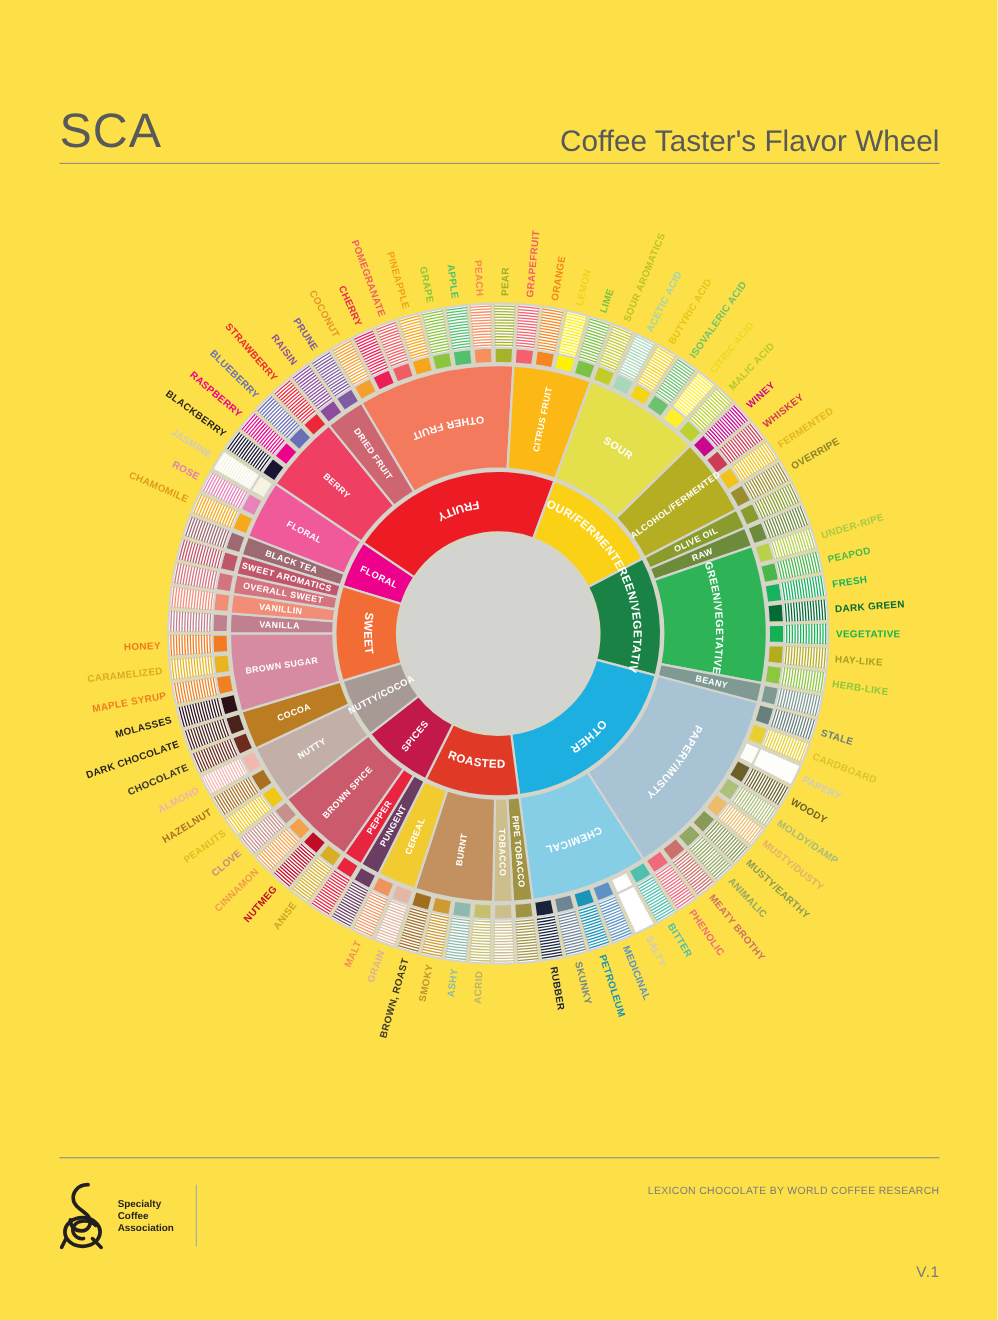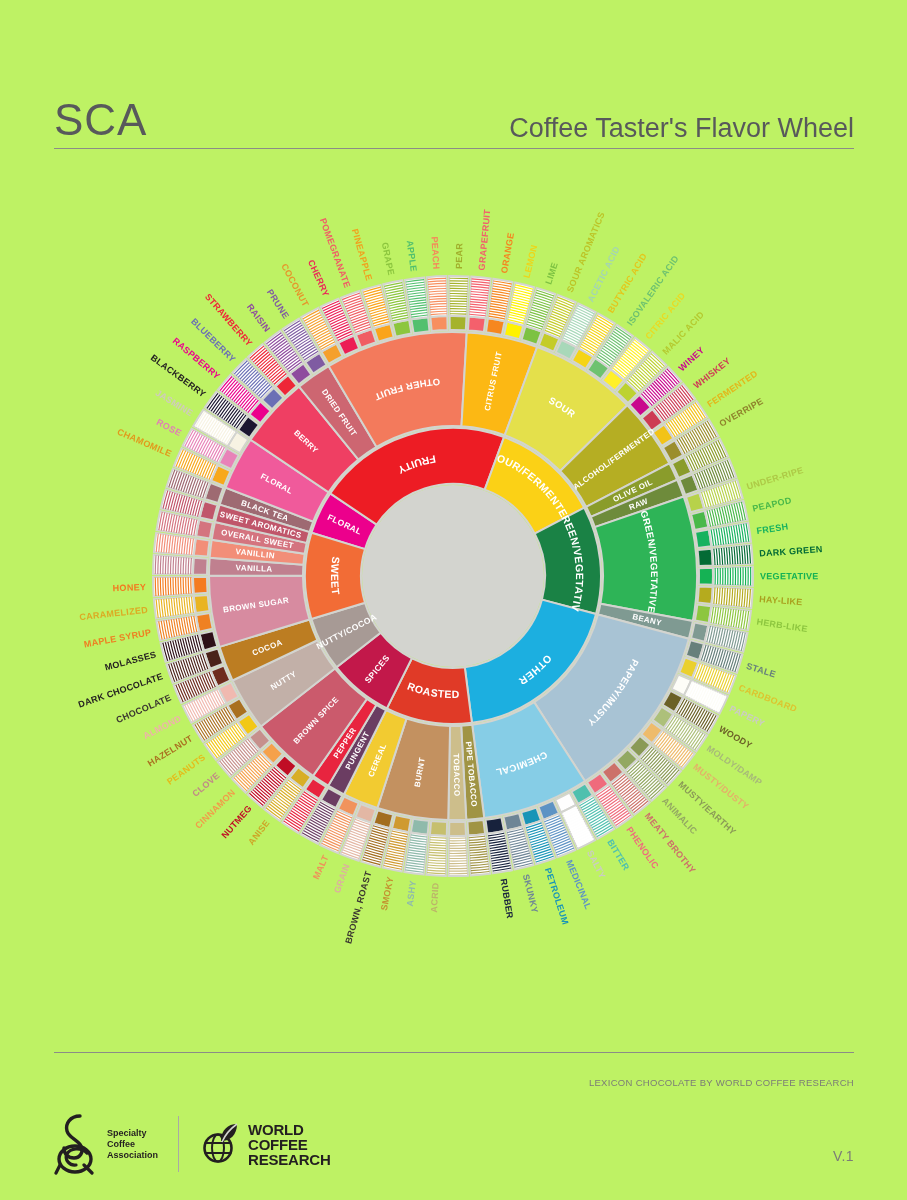--- a/index.html
+++ b/index.html
@@ -8,21 +8,21 @@
     padding: 0;
     background: #ffffff;
   }
   body {
     font-family: "Liberation Sans", sans-serif;
   }
   #poster {
     position: relative;
     width: 907px;
     height: 1200px;
-    background: #bef264;
+    background: #fde047;
     overflow: hidden;
     box-sizing: border-box;
   }
   
   #header {
     position: absolute;
     left: 54px;
     top: 70px;
     width: 800px;
     height: 72px;
@@ -93,21 +93,20 @@
     width: 800px;
     height: 110px;
   }
   #logos {
     position: absolute;
     left: 0;
     top: 4px;
     display: flex;
     align-items: center;
     gap: 0px;
-    margin-top: 39px;
   }
   #sca-logo {
     display: flex;
     align-items: center;
     gap: 7px;
     padding-right: 20px;
   }
   #sca-logo-text {
     font-size: 9px;
     line-height: 11px;
@@ -1794,32 +1793,20 @@
           <path d="M26 3 C16 3 11 11 13 18 C15 25 24 27 27 33 C30 39 26 45 20 45 C14 45 10 41 10 35" fill="none" stroke="#231f20" stroke-width="3.4" stroke-linecap="round"></path>
           <ellipse cx="21" cy="46" rx="16" ry="13" fill="none" stroke="#231f20" stroke-width="3.4"></ellipse>
           <path d="M33 40 C27 34 16 35 13 41 C10 47 16 53 22 52" fill="none" stroke="#231f20" stroke-width="3.2" stroke-linecap="round"></path>
           <path d="M6 52 L2 60 M30 52 L38 60" stroke="#231f20" stroke-width="3.2" stroke-linecap="round"></path>
         </svg>
         <div id="sca-logo-text">Specialty
 Coffee
 Association</div>
       </div>
       <div id="logo-divider"></div>
-      <div id="wcr-logo">
-        <svg width="40" height="46" viewBox="0 0 40 46">
-          <circle cx="17" cy="27" r="13.5" fill="none" stroke="#231f20" stroke-width="2.6"></circle>
-          <ellipse cx="17" cy="27" rx="6" ry="13.5" fill="none" stroke="#231f20" stroke-width="2"></ellipse>
-          <path d="M3.7 22 H30.3 M3.7 32 H30.3" stroke="#231f20" stroke-width="2"></path>
-          <path d="M20 20 C20 9 27 3 36 3 C36 14 29 20 20 20 Z" fill="#231f20"></path>
-          <path d="M36 3 C29 8 24 14 21 21" fill="none" stroke="#d3d4cf" stroke-width="1.6"></path>
-        </svg>
-        <div id="wcr-logo-text">WORLD
-COFFEE
-RESEARCH</div>
-      </div>
     </div>
     <div id="credits">
       <div>LEXICON CHOCOLATE BY WORLD COFFEE RESEARCH</div>
     </div>
     <div id="version">V.1</div>
   </div>
 
 </div>
 
 </body></html>

